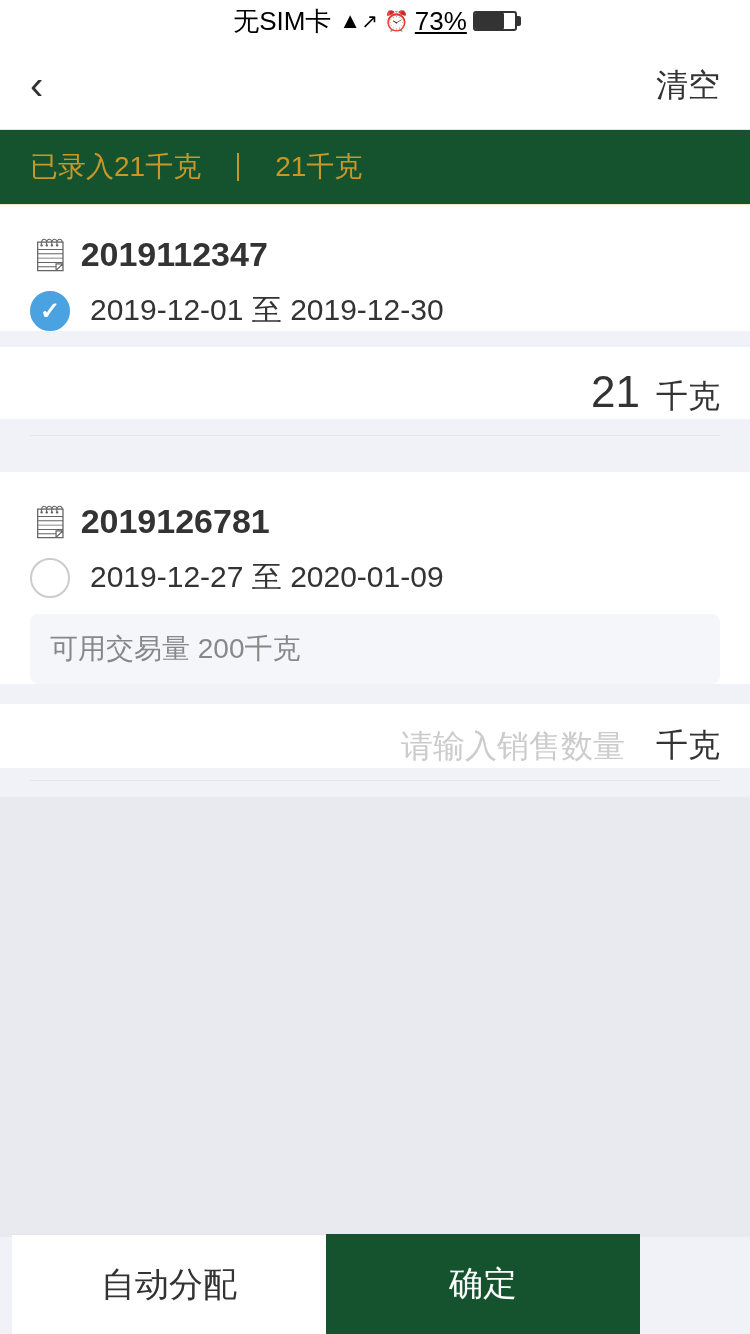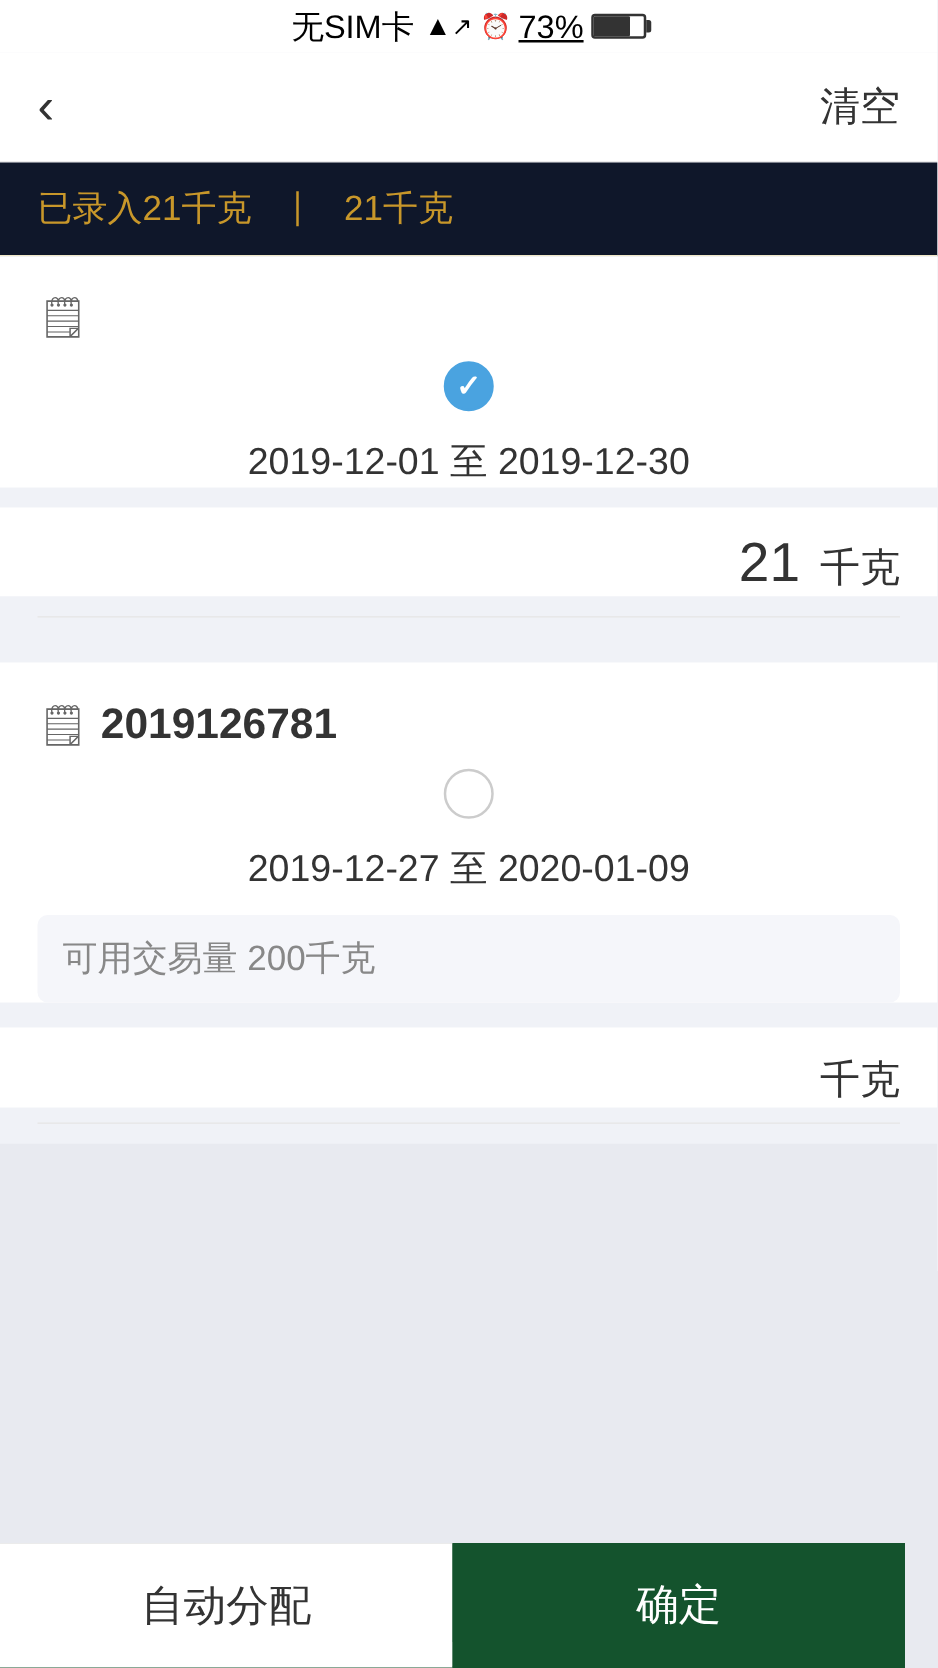--- a/index.html
+++ b/index.html
@@ -86,21 +86,21 @@
       color: #333;
     }
     .nav-clear {
       font-size: 32px;
       color: #333;
       cursor: pointer;
     }
 
     
     .info-banner {
-      background: #0f172a;
+      background: #14532d;
       padding: 18px 30px;
       display: flex;
       align-items: center;
       gap: 36px;
       border-bottom: 1px solid #f0e8c8;
     }
     .info-label {
       font-size: 28px;
       color: #c8972a;
       font-weight: 500;
@@ -137,21 +137,20 @@
       font-size: 34px;
       font-weight: 600;
       color: #333;
     }
 
     .card-row {
       display: flex;
       align-items: center;
       gap: 20px;
       margin-bottom: 16px;
-      flex-direction: column;
     }
 
     .radio-btn {
       width: 40px;
       height: 40px;
       border-radius: 50%;
       border: 2px solid #ccc;
       background: #fff;
       flex-shrink: 0;
       display: flex;
@@ -252,23 +251,24 @@
     .gray-area {
       flex: 1;
       background: #e8eaf0;
       min-height: 440px;
     }
 
     
     .bottom-bar {
       position: fixed;
       bottom: 0;
-      width: 724px;
+      width: 628px;
       height: 100px;
       display: flex;
+      margin-left: 12px;
     }
     .btn-auto {
       flex: 1;
       background: #fff;
       border: none;
       font-size: 34px;
       color: #333;
       display: flex;
       align-items: center;
       justify-content: center;
@@ -313,20 +313,21 @@
 
 <div class="info-banner">
   <span class="info-label">已录入21千克</span>
   <div class="info-divider"></div>
   <span class="info-value">21千克</span>
 </div>
 
 <div class="card">
   <div class="card-header">
     <span class="card-icon">🗒</span>
+    <span class="card-id">2019112347</span>
   </div>
   <div class="card-row">
     <div class="radio-btn checked"></div>
     <span class="date-range">2019-12-01 至 2019-12-30</span>
   </div>
 </div>
 
 <div class="amount-row">
   <span class="amount-value">21</span>
   <span class="amount-unit">千克</span>
@@ -341,20 +342,21 @@
     <span class="card-id">2019126781</span>
   </div>
   <div class="card-row">
     <div class="radio-btn"></div>
     <span class="date-range">2019-12-27 至 2020-01-09</span>
   </div>
   <div class="avail-box">可用交易量 200千克</div>
 </div>
 
 <div class="input-row">
+  <input class="qty-input" type="number" placeholder="请输入销售数量" style="">
   <span class="input-unit">千克</span>
 </div>
 <div class="input-underline"></div>
 
 <div class="gray-area"></div>
 
 <div class="bottom-bar">
   <button class="btn-auto">
     <span>自动分配</span>
   </button>

